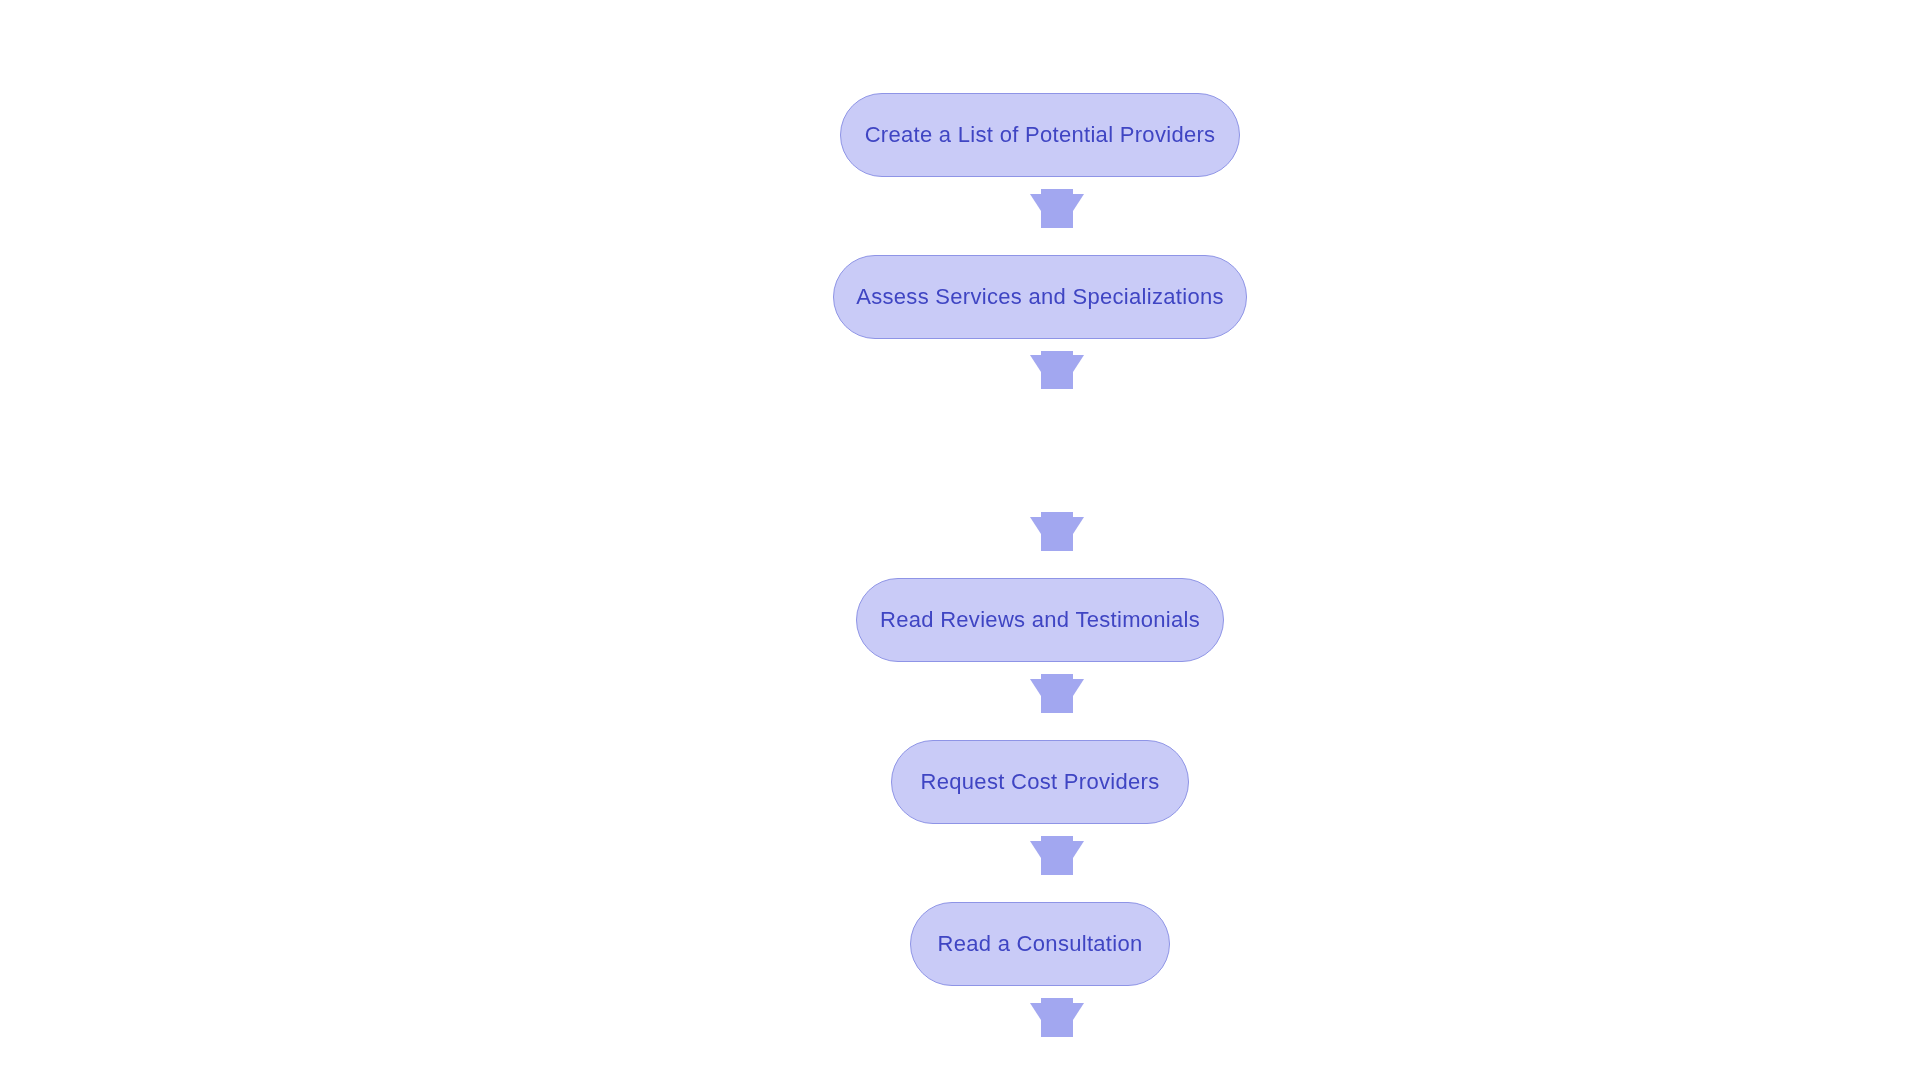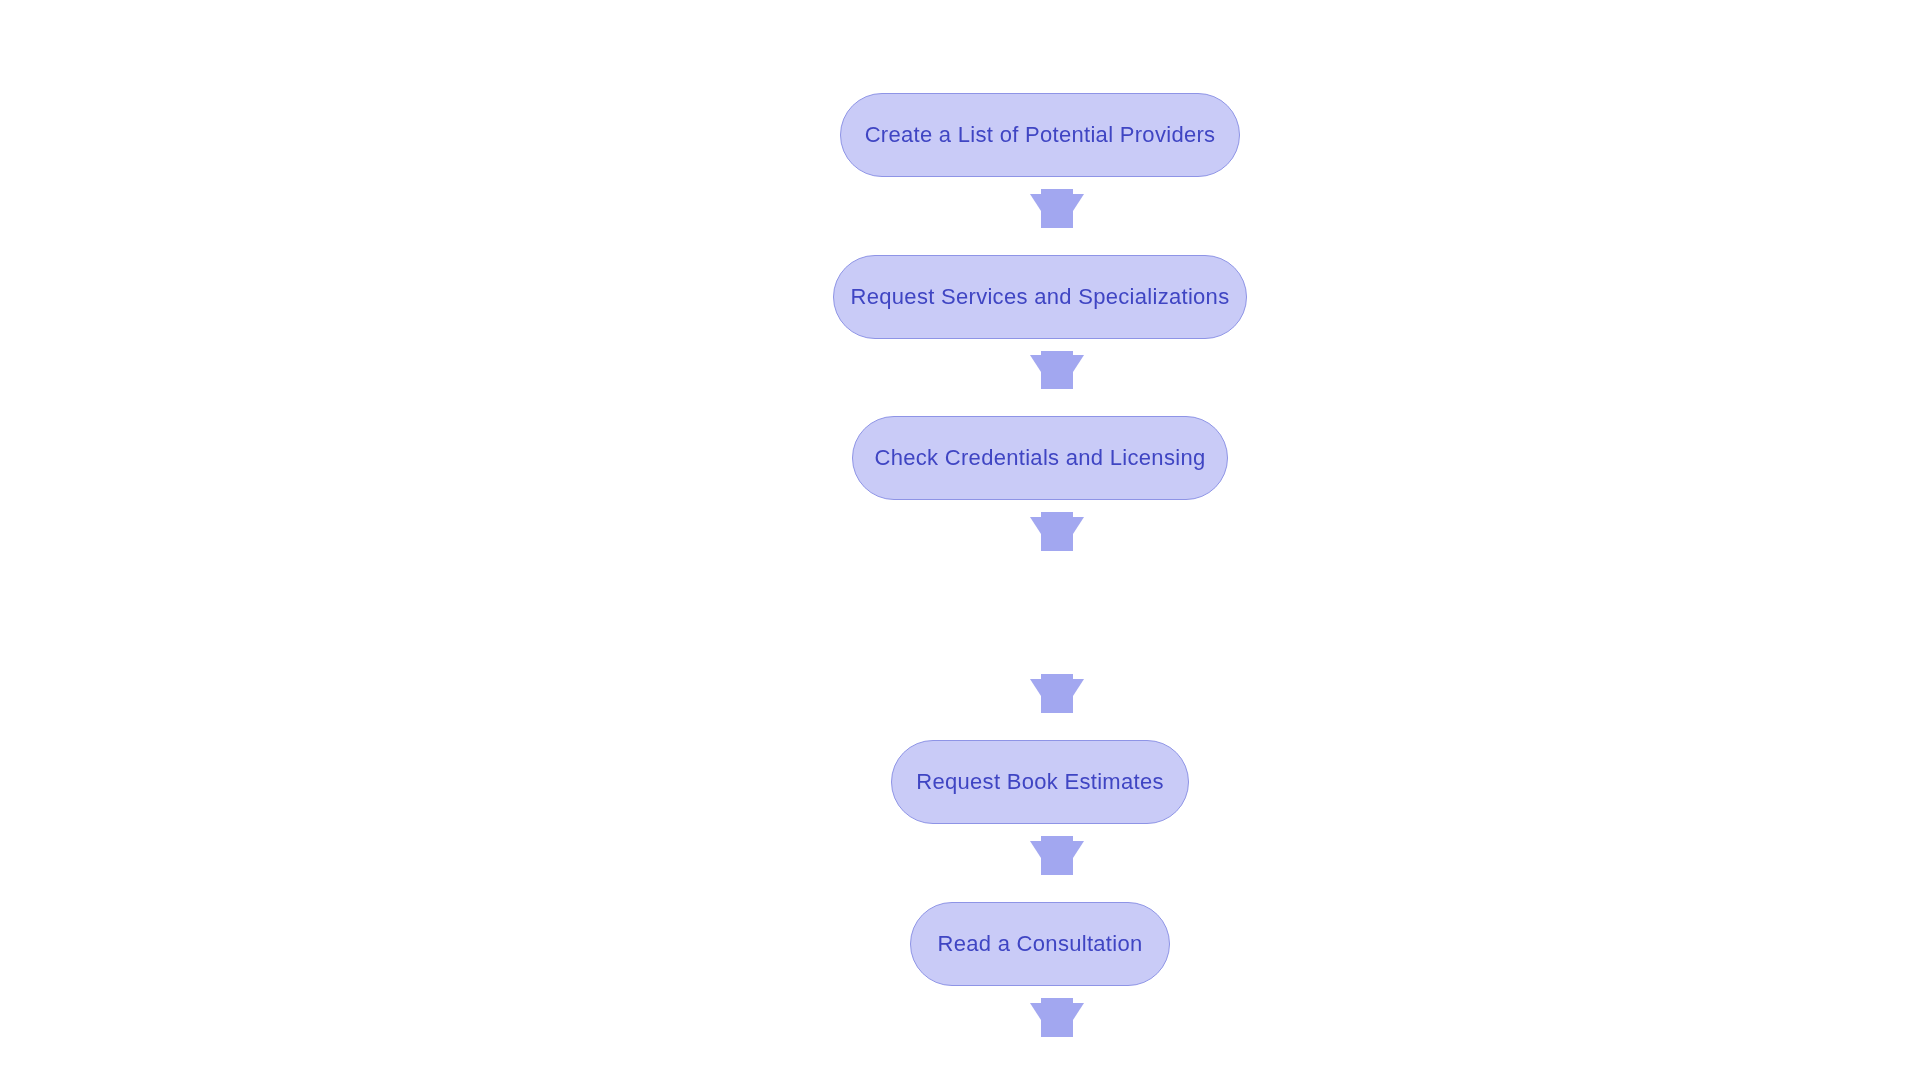--- a/index.html
+++ b/index.html
@@ -87,45 +87,45 @@
   <div class="node n1">
     <span>Create a List of Potential Providers</span>
   </div>
 
   <div class="arrow a1">
     <div class="line"></div>
     <div class="head"></div>
   </div>
 
   <div class="node n2">
-    <span>Request Services and Specializations</span>
+    <span>Assess Services and Specializations</span>
   </div>
 
   <div class="arrow a2">
     <div class="line"></div>
     <div class="head"></div>
   </div>
 
-  <div class="node n3">
-    <span>Check Credentials and Licensing</span>
-  </div>
 
   <div class="arrow a3">
     <div class="line"></div>
     <div class="head"></div>
   </div>
 
+  <div class="node n4">
+    <span>Read Reviews and Testimonials</span>
+  </div>
 
   <div class="arrow a4">
     <div class="line"></div>
     <div class="head"></div>
   </div>
 
   <div class="node n5">
-    <span>Request Book Estimates</span>
+    <span>Request Cost Providers</span>
   </div>
 
   <div class="arrow a5">
     <div class="line"></div>
     <div class="head"></div>
   </div>
 
   <div class="node n6">
     <span>Read a Consultation</span>
   </div>

